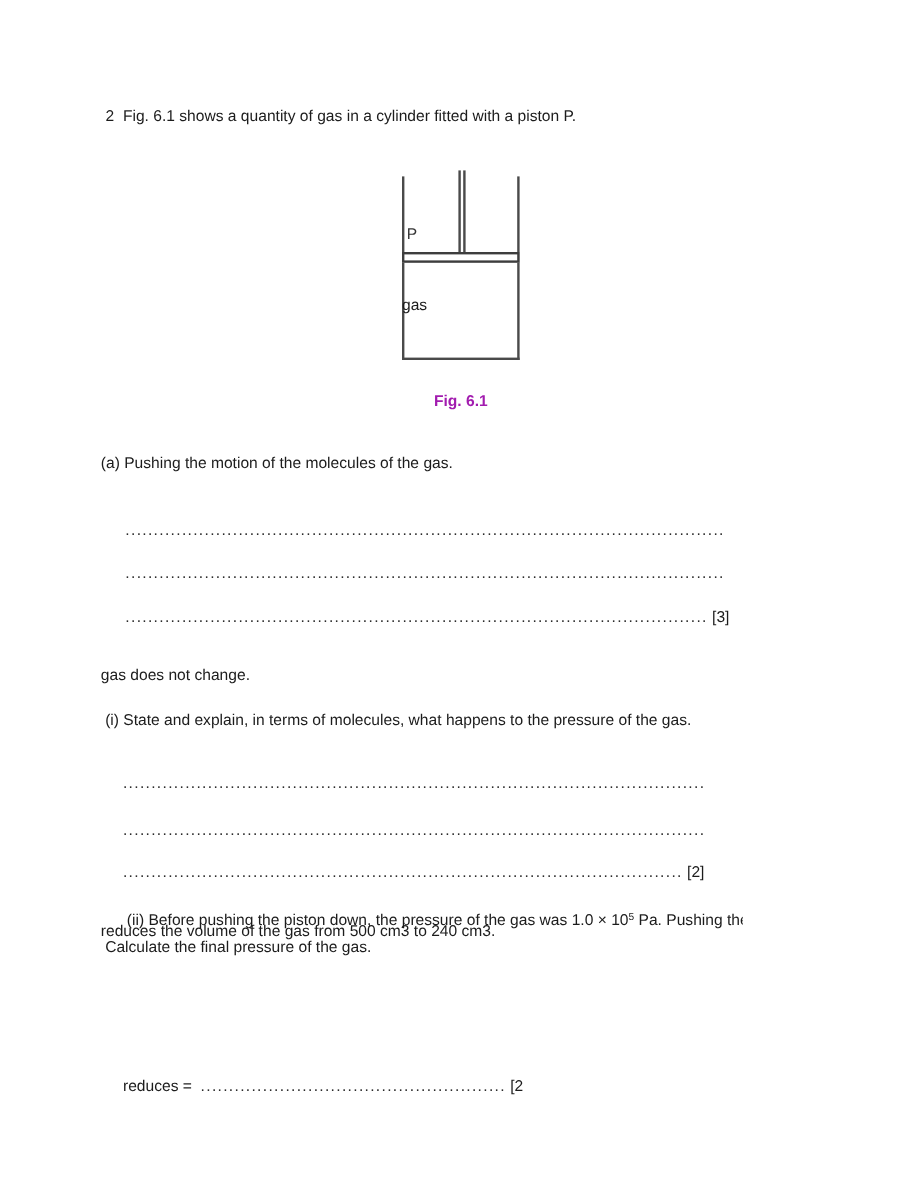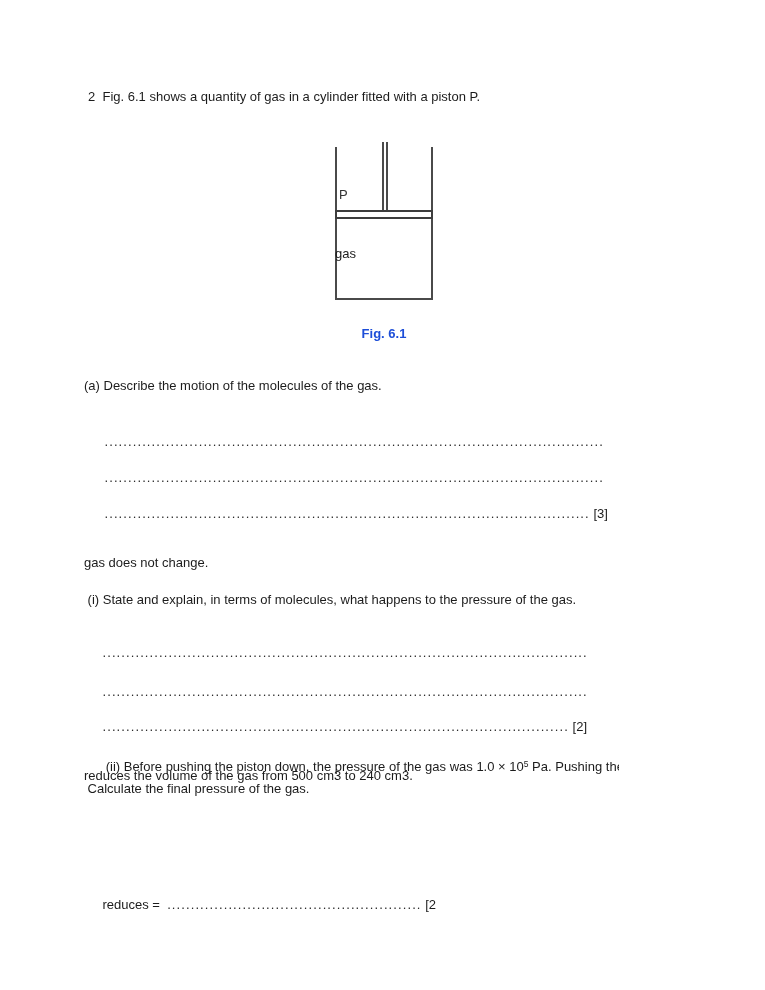--- a/index.html
+++ b/index.html
@@ -57,41 +57,41 @@
   .gas-label {
     left: 335px; top: 245px;
     width: 98px;
     text-align: left;
   }
   .fig-caption {
     left: 335px; top: 325px;
     width: 98px;
     text-align: center;
     font-weight: bold;
-    color: #1d4ed8;
+    color: #a21caf;
   }
   .piston-label { left: 339px; top: 186px; color: #333333; }
 </style>
 </head>
 <body>
 
 <div class="page">
 
   <div class="line" style="left:88px; top:88px;">2  Fig. 6.1 shows a quantity of gas in a cylinder fitted with a piston P.</div>
 
   <div>
     <div class="rod"></div>
     <div class="cylinder"></div>
     <div class="piston"></div>
     <div class="line piston-label">P</div>
     <div class="line gas-label">gas</div>
     <div class="line fig-caption">Fig. 6.1</div>
   </div>
 
-  <div class="line" style="left:84px; top:377px;">(a) Describe the motion of the molecules of the gas.</div>
+  <div class="line" style="left:84px; top:377px;">(a) Pushing the motion of the molecules of the gas.</div>
 
   <div class="line" style="left:90px; top:416px;">
     <span class="dots">..........................................................................................................</span>
   </div>
   <div class="line" style="left:90px; top:452px;">
     <span class="dots">..........................................................................................................</span>
   </div>
   <div class="line" style="left:90px; top:488px;">
     <span class="dots">.......................................................................................................</span><span class="mark"> [3]</span>
   </div>

